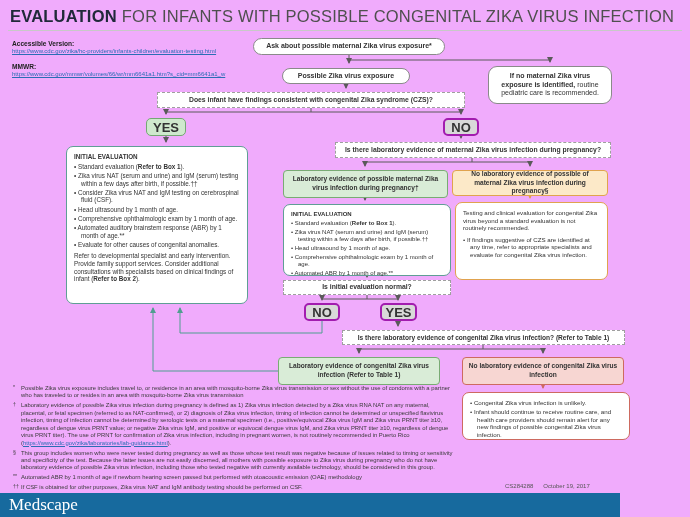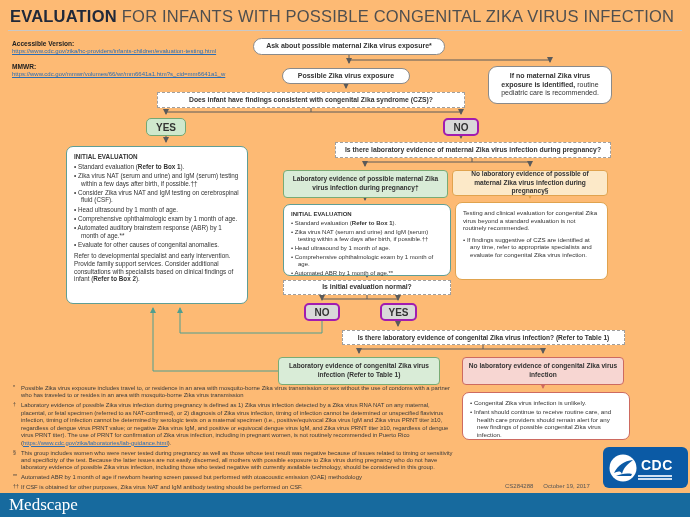--- a/index.html
+++ b/index.html
@@ -1,35 +1,35 @@
 <!DOCTYPE html>
 <html><head>
 <meta charset="utf-8">
 <style>
   html,body{margin:0;padding:0;background:#fff;}
-  #canvas{position:relative;width:690px;height:517px;background:#fdba74;overflow:hidden;
+  #canvas{position:relative;width:690px;height:517px;background:#f0abfc;overflow:hidden;
           font-family:"Liberation Sans",sans-serif;color:#333;}
   .abs{position:absolute;box-sizing:border-box;}
 
   
   .title{left:10px;top:7px;width:672px;font-size:16.5px;letter-spacing:.2px;white-space:nowrap;}
   .title .tb{font-weight:bold;color:#20293a;}
   .title .tr{color:#4f4f4f;margin-left:5px;}
   .rule{left:8px;top:30px;width:674px;border-top:1px solid #c8c8c8;}
 
   
   .res-label{font-size:6.6px;font-weight:bold;color:#222;}
   .res-link{font-size:6px;color:#2a6db5;text-decoration:underline;cursor:pointer;word-break:break-all;}
 
   
   .rounded{border:1px solid #8a8a8a;border-radius:9px;background:#fff;display:flex;align-items:center;
            justify-content:center;text-align:center;font-weight:bold;font-size:7px;padding:1px 6px;line-height:1.25;}
   .dashed{border:1px dashed #9f9f9f;background:#fff;display:flex;align-items:center;justify-content:center;
           text-align:center;font-weight:bold;font-size:6.8px;padding:1px 4px;line-height:1.2;}
-  .tag{border-radius:5px;display:flex;align-items:center;justify-content:center;font-weight:bold;font-size:10px;}
+  .tag{border-radius:5px;display:flex;align-items:center;justify-content:center;font-weight:bold;font-size:13px;}
   .tag-green{background:#cfe8cd;border:1px solid #74a874;}
   .tag-gray{background:#d9d9d9;border:2px solid #a21caf;}
   .hdr{display:flex;align-items:center;justify-content:center;text-align:center;font-weight:bold;
        font-size:6.6px;line-height:1.3;border-radius:4px;padding:2px 5px;}
   .hdr-green{background:#d9ecd7;border:1px solid #79ab74;}
   .hdr-orange{background:#fce9c8;border:1px solid #e0a34e;}
   .hdr-pink{background:#f7d6d2;border:1px solid #cd6a60;}
   .panel{background:#fff;border-radius:7px;padding:6px 7px 4px 7px;font-size:6.3px;line-height:1.22;text-align:left;}
   .panel-teal{border:1px solid #5f9e95;}
   .panel-orange{border:1px solid #e0a34e;}
@@ -48,21 +48,21 @@
   .fn-link{color:#2a6db5;text-decoration:underline;cursor:pointer;}
 
   
   .csid{left:505px;top:483px;font-size:6px;color:#555;}
   .csid span{margin-right:10px;}
   #cdc-logo{left:603px;top:447px;width:85px;height:41px;background:#0b5aa5;border-radius:6px;
             display:flex;align-items:center;padding:0 5px;}
   #cdc-logo .cdc-txt{color:#fff;font-weight:bold;font-size:14px;letter-spacing:.5px;margin-left:3px;line-height:1;}
   #cdc-logo .cdc-sub{display:block;width:34px;}
   #cdc-logo .cdc-sub i{display:block;height:1.5px;background:#cfe0f2;margin-top:1.5px;}
-  #medscape-bar{left:0;top:493px;width:690px;height:24px;background:#176a9e;display:flex;align-items:center;}
+  #medscape-bar{left:0;top:493px;width:620px;height:24px;background:#176a9e;display:flex;align-items:center;}
   #medscape-bar .wordmark{color:#fff;font-family:"Liberation Serif",serif;font-size:17px;margin-left:9px;}
 
   svg.connectors{position:absolute;left:0;top:0;pointer-events:none;}
 </style>
 </head>
 <body>
 
 <div id="canvas">
 
   <div class="abs title">
@@ -195,32 +195,18 @@
     <div class="fn"><span class="mk">†</span><span>Laboratory evidence of possible Zika virus infection during pregnancy is defined as 1) Zika virus infection detected by a Zika virus RNA NAT on any maternal, placental, or fetal specimen (referred to as NAT-confirmed), or 2) diagnosis of Zika virus infection, timing of infection cannot be determined or unspecified flavivirus infection, timing of infection cannot be determined by serologic tests on a maternal specimen (i.e., positive/equivocal Zika virus IgM and Zika virus PRNT titer ≥10, regardless of dengue virus PRNT value; or negative Zika virus IgM, and positive or equivocal dengue virus IgM, and Zika virus PRNT titer ≥10, regardless of dengue virus PRNT titer). The use of PRNT for confirmation of Zika virus infection, including in pregnant women, is not routinely recommended in Puerto Rico (</span><span class="fn-link">https://www.cdc.gov/zika/laboratories/lab-guidance.html</span><span>).</span></div>
     <div class="fn"><span class="mk">§</span><span>This group includes women who were never tested during pregnancy as well as those whose test result was negative because of issues related to timing or sensitivity and specificity of the test. Because the latter issues are not easily discerned, all mothers with possible exposure to Zika virus during pregnancy who do not have laboratory evidence of possible Zika virus infection, including those who tested negative with currently available technology, should be considered in this group.</span></div>
     <div class="fn"><span class="mk">**</span><span>Automated ABR by 1 month of age if newborn hearing screen passed but performed with otoacoustic emission (OAE) methodology</span></div>
     <div class="fn"><span class="mk">††</span><span>If CSF is obtained for other purposes, Zika virus NAT and IgM antibody testing should be performed on CSF.</span></div>
   </div>
 
   <div class="abs csid">
     <span>CS284288</span><span>October 19, 2017</span>
   </div>
 
-  <div class="abs" id="cdc-logo">
-    <svg width="30" height="30" viewBox="0 0 30 30">
-      <circle cx="15" cy="15" r="13.5" fill="#ffffff"></circle>
-      <path d="M6,20 C10,12 16,8 25,7 C19,12 16,14 14,21 C12,17 9,19 6,20 Z" fill="#0b5aa5"></path>
-      <path d="M8,23 C13,21 18,20 24,21 L23,23 Z" fill="#0b5aa5"></path>
-    </svg>
-    <div>
-      <span class="cdc-txt">CDC</span>
-      <span class="cdc-sub">
-          <i></i>
-          <i></i>
-        </span>
-    </div>
-  </div>
 
   <div class="abs" id="medscape-bar">
     <span class="wordmark">Medscape</span>
   </div>
 
 </div>
 
 </body></html>

